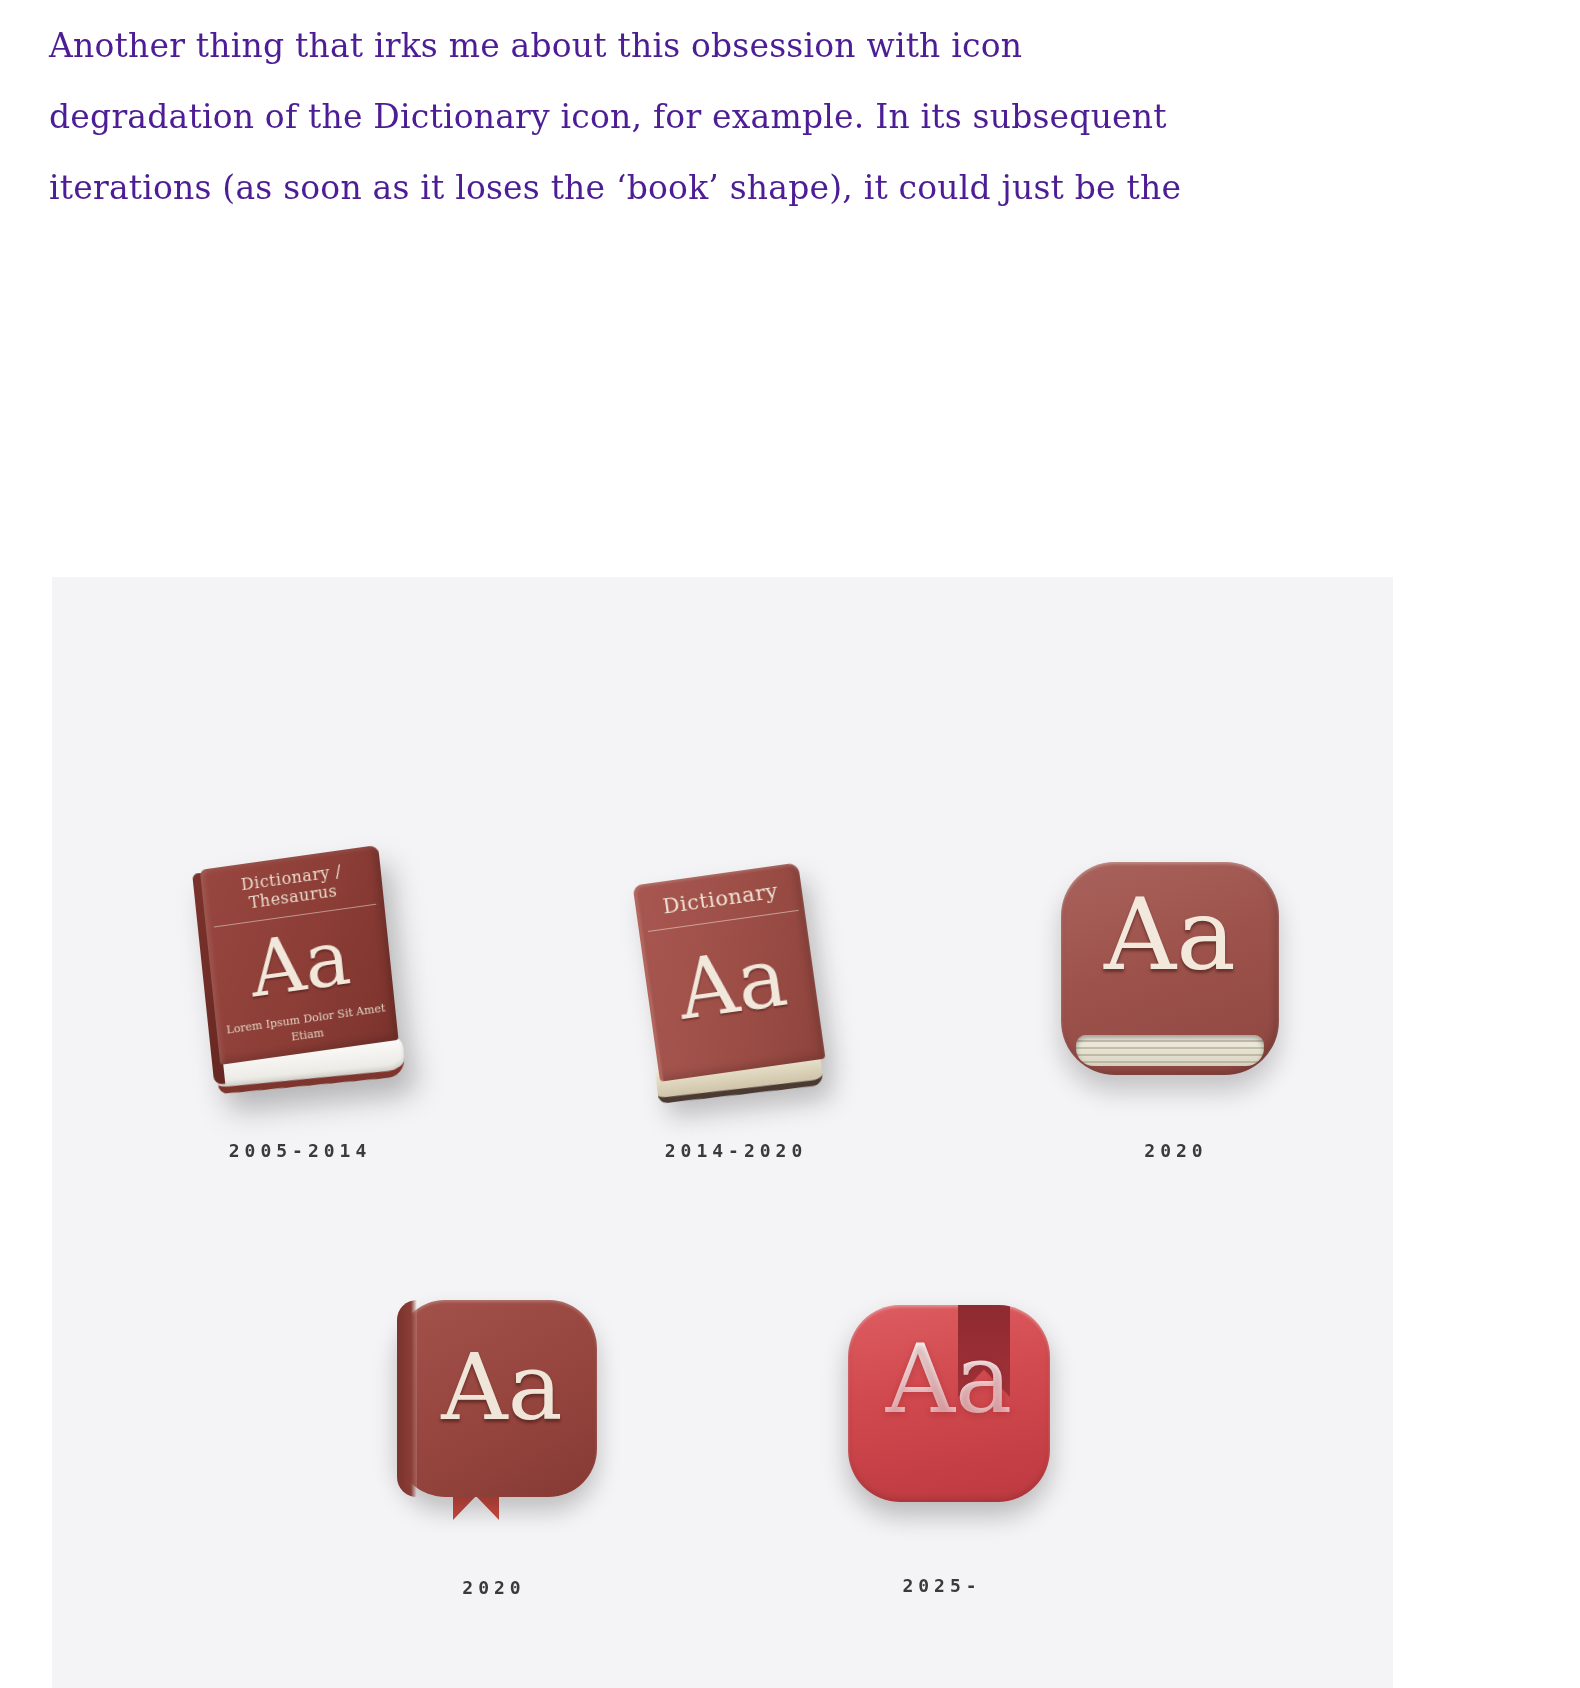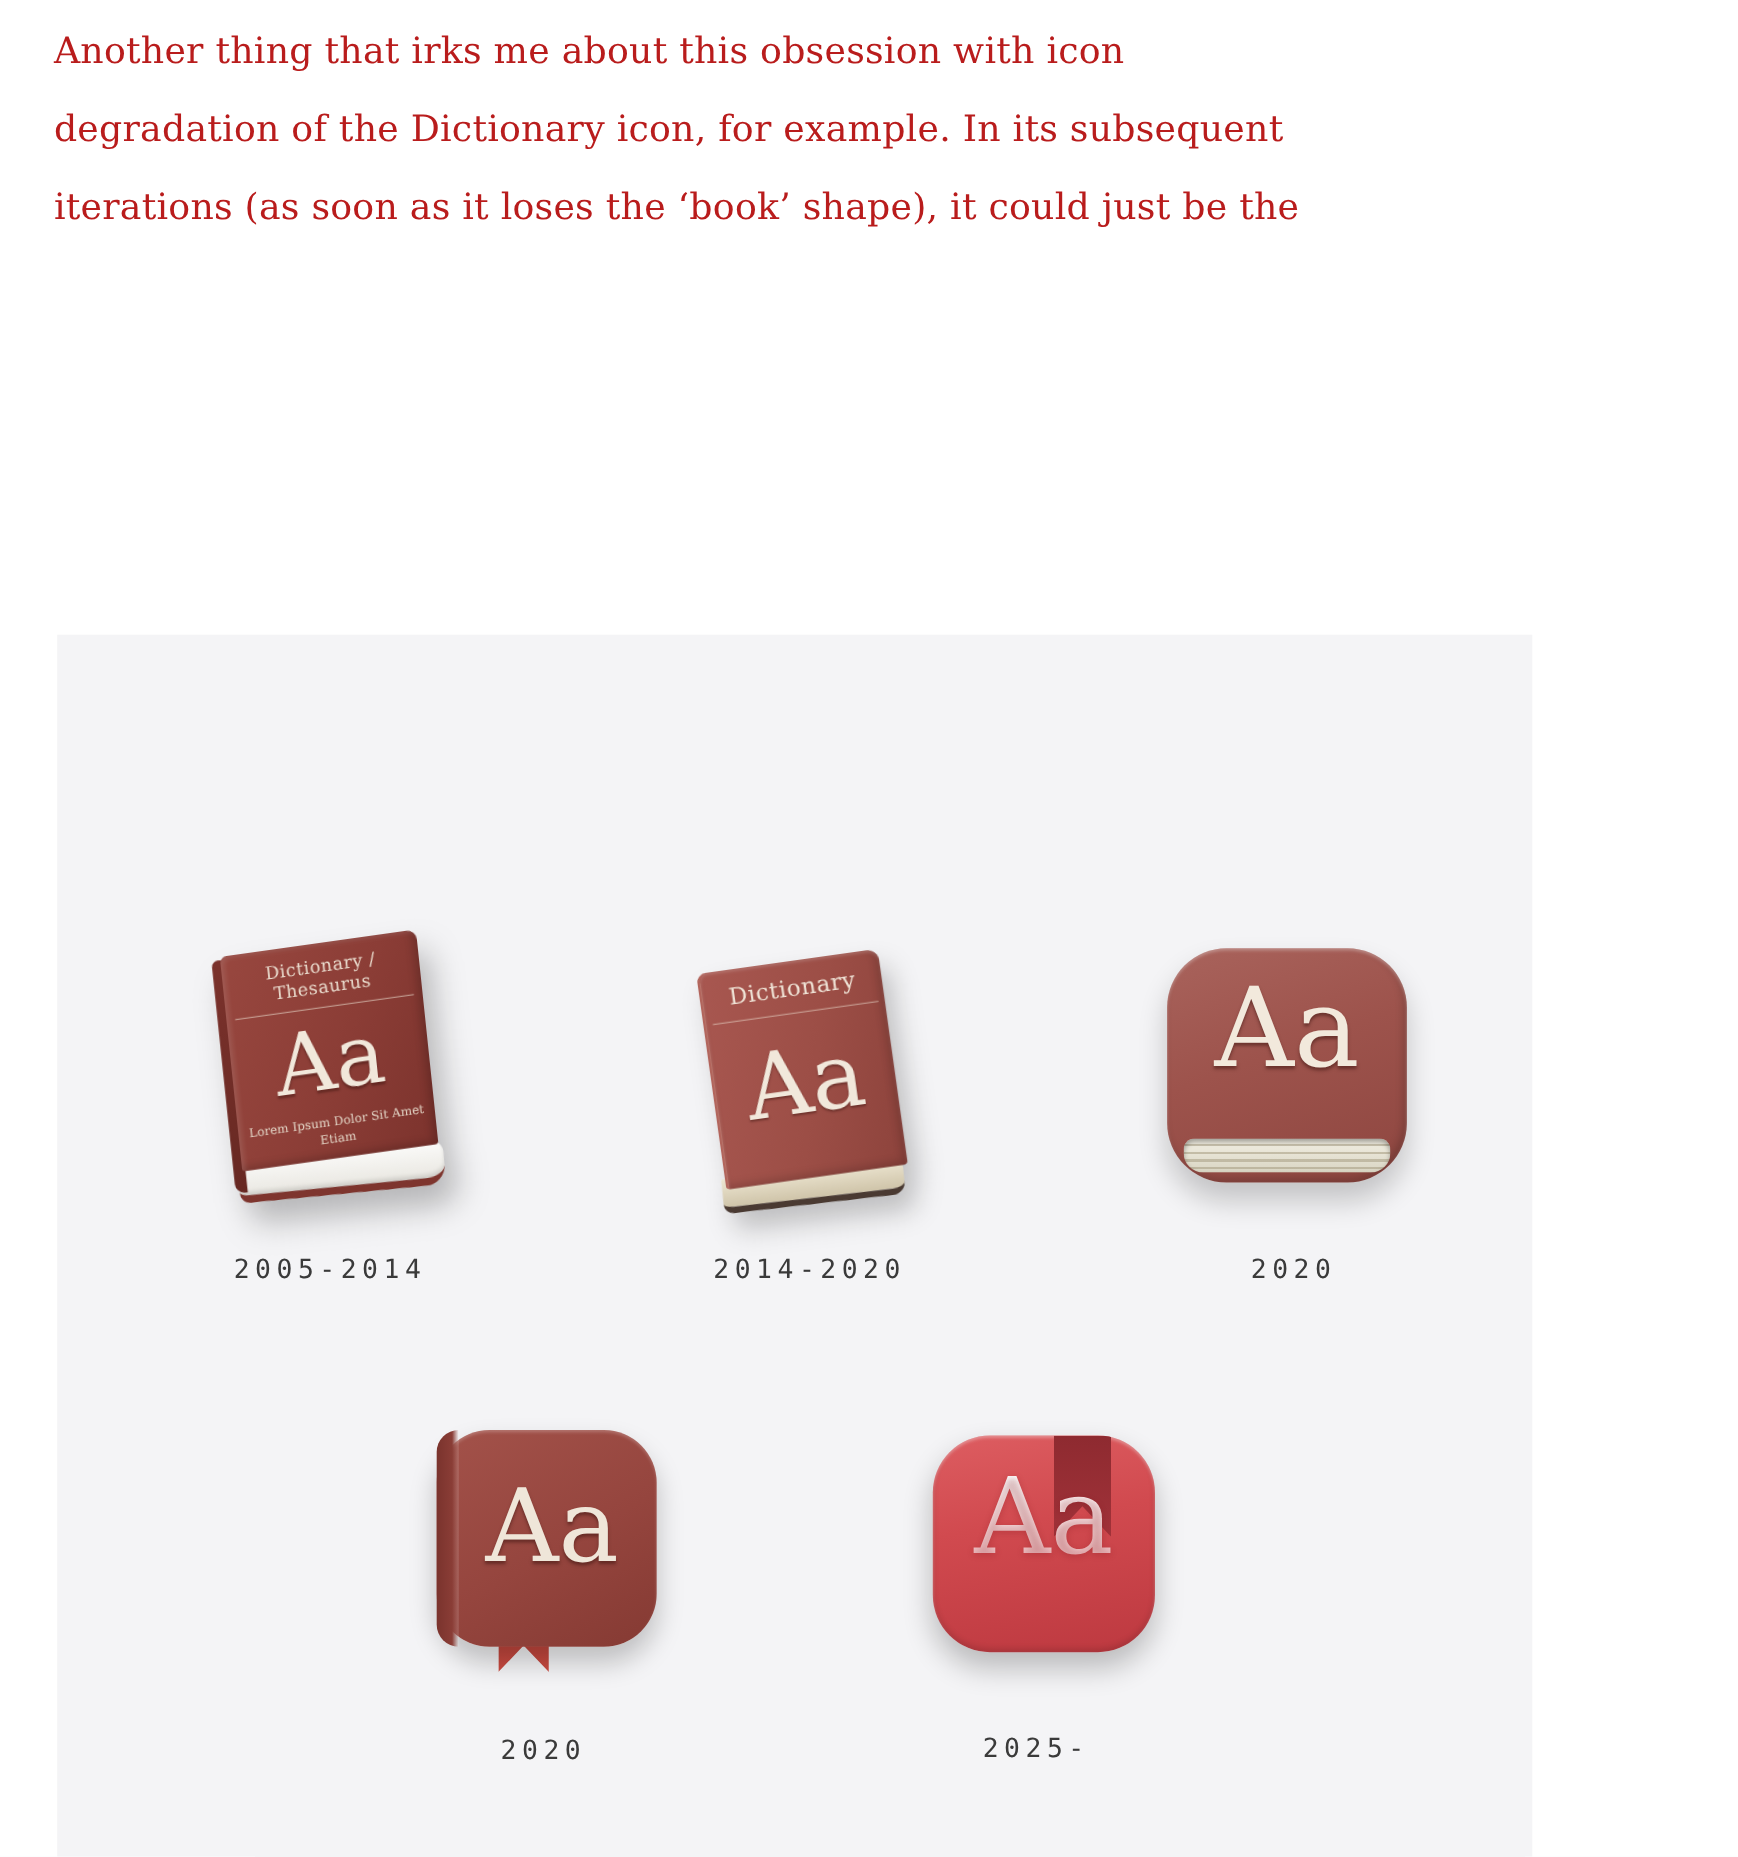--- a/index.html
+++ b/index.html
@@ -2,34 +2,34 @@
 <html><head>
 <meta charset="utf-8">
 <style>
   html,body{margin:0;padding:0;}
   body{
     width:1580px;height:1688px;background:#ffffff;overflow:hidden;
     font-family:"DejaVu Serif", serif;position:relative;
   }
   
   .paragraph{
-    position:absolute;left:49px;top:10px;color:#b91c1c;
+    position:absolute;left:49px;top:10px;color:#4c1d95;
     font-size:33px;
   }
   .pline{height:71px;line-height:71px;white-space:nowrap;letter-spacing:.2px;}
 
   
   .panel{
     position:absolute;left:52px;top:577px;width:1341px;height:1111px;
     background:#F4F4F6;
   }
   .caption{
     position:absolute;transform:translateX(-50%);
-    font-family:"DejaVu Sans Mono", monospace;font-weight:400;
-    font-size:24px;letter-spacing:5px;color:#3A3A3A;white-space:nowrap;
+    font-family:"DejaVu Sans Mono", monospace;font-weight:700;
+    font-size:18px;letter-spacing:5px;color:#3A3A3A;white-space:nowrap;
   }
 
   
   .serif{font-family:"DejaVu Serif", serif;}
 
   
   .item-2005{position:absolute;left:152px;top:280px;width:196px;height:240px;}
   .book05{
     position:absolute;inset:0;transform:rotate(-8deg) skewX(-2deg);transform-origin:50% 60%;
     filter:drop-shadow(10px 20px 14px rgba(0,0,0,0.25));

